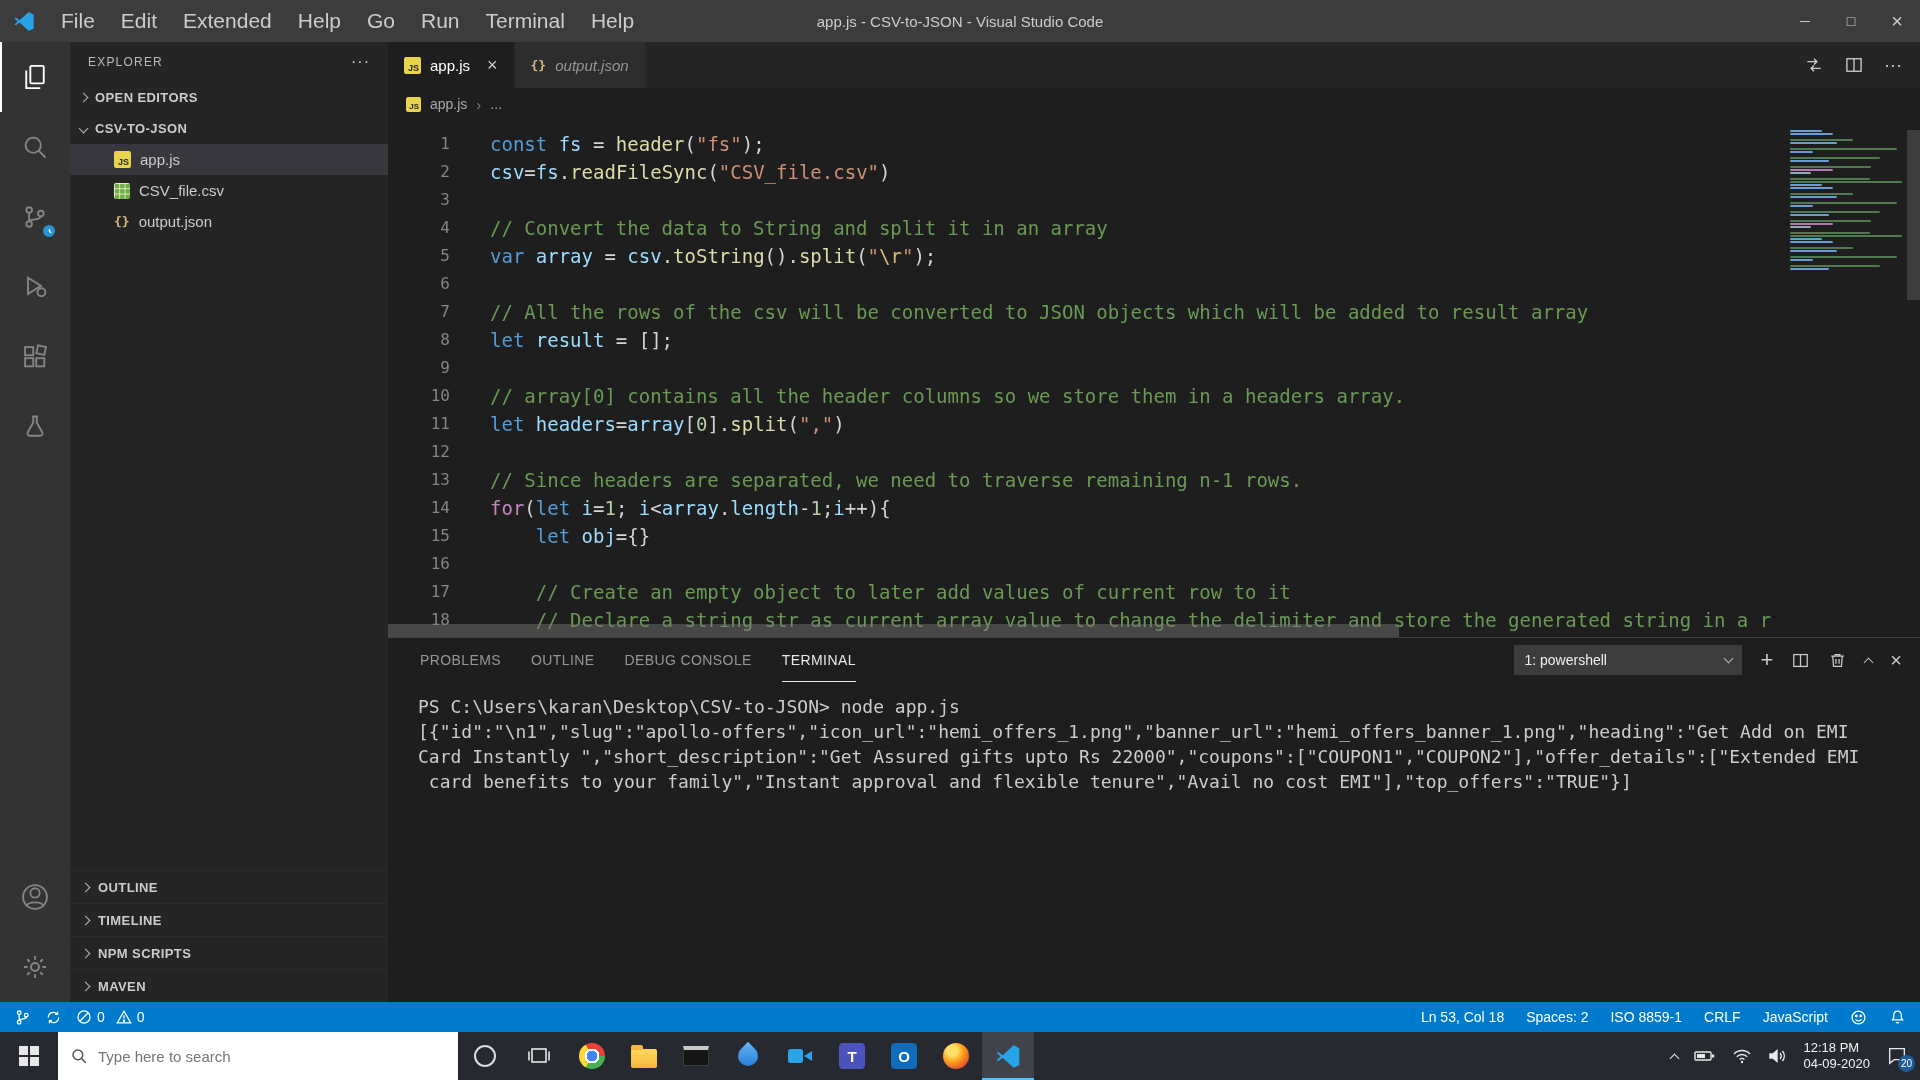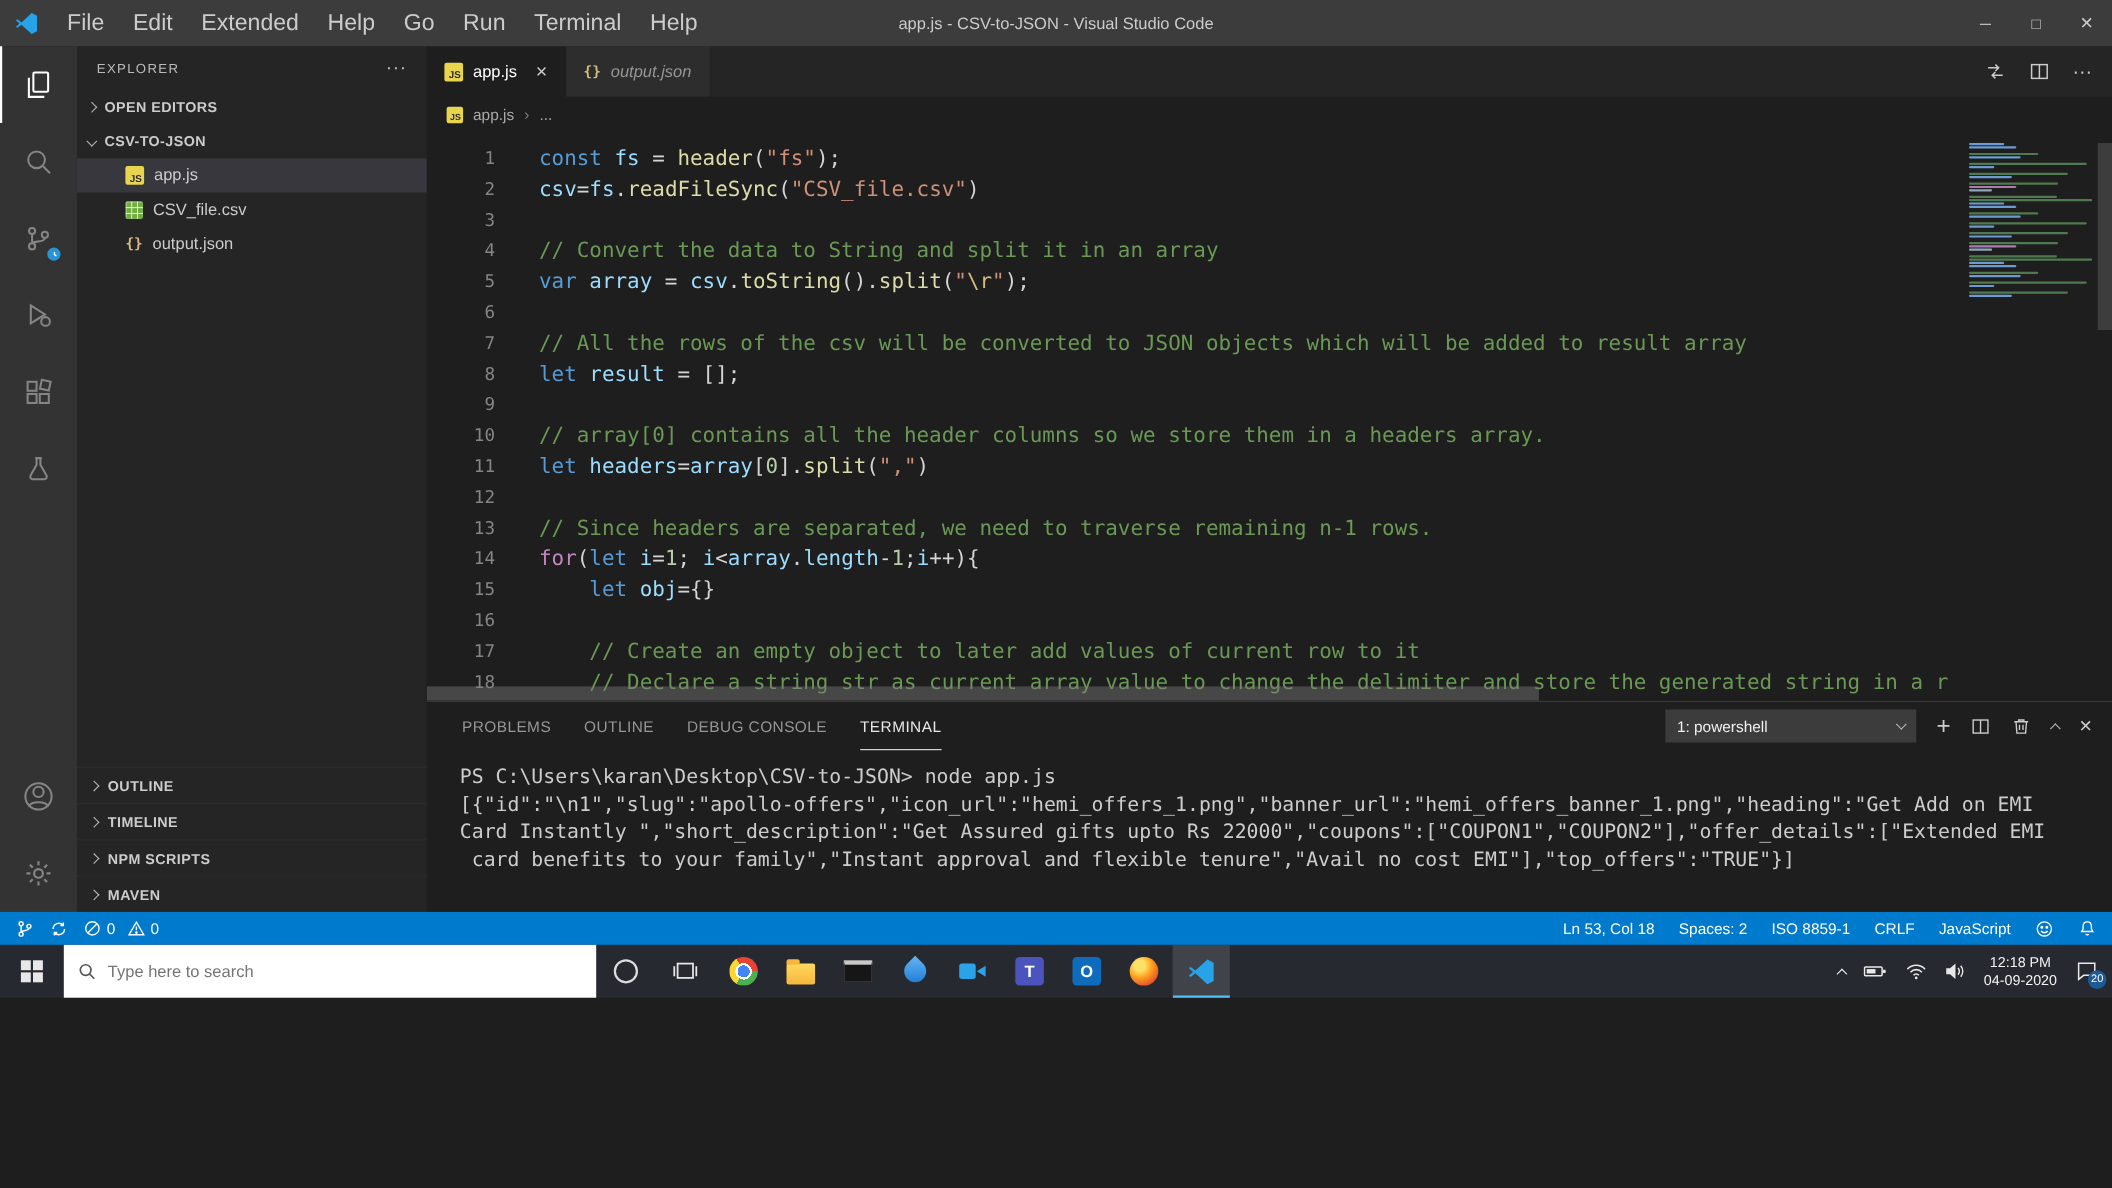--- a/index.html
+++ b/index.html
@@ -12,21 +12,21 @@
   .titlebar { height:42px; background:#3c3c3c; display:flex; align-items:center; color:#cccccc; position:relative; flex:none; }
   .vslogo { width:48px; display:flex; justify-content:center; }
   .menubar { display:flex; height:100%; align-items:center; }
   .menu-item { padding:0 13px; font-size:21px; color:#cccccc; height:100%; display:flex; align-items:center; }
   .window-title { position:absolute; left:50%; transform:translateX(-50%); font-size:15px; color:#cccccc; white-space:nowrap; }
   .win-controls { margin-left:auto; display:flex; height:100%; }
   .win-btn { width:46px; height:100%; display:flex; align-items:center; justify-content:center; color:#cccccc; font-size:14px; }
   .win-btn.close-btn { font-size:20px; }
 
   
-  .main { display:flex; height:787px; flex:none;justify-content:flex-end; }
+  .main { display:flex; height:960px; flex:none;justify-content:flex-end; }
 
   
   .activitybar { width:70px; background:#333333; display:flex; flex-direction:column; align-items:center; flex:none; }
   .ab-btn { width:70px; height:70px; display:flex; align-items:center; justify-content:center; color:#858585; position:relative; }
   .ab-btn.active { color:#ffffff; box-shadow:inset 2px 0 0 #ffffff; }
   .ab-bottom { margin-top:auto; }
   .scm-badge { position:absolute; right:13px; bottom:13px; width:16px; height:16px; border-radius:50%; background:#2694d6; border:2px solid #333333; display:flex; align-items:center; justify-content:center; }
 
   
   .sidebar { width:318px; background:#252526; color:#cccccc; display:flex; flex-direction:column; flex:none; font-size:15px; }
@@ -99,38 +99,38 @@
   .statusbar { height:30px; background:#007acc; color:#ffffff; display:flex; align-items:center; font-size:14px; padding:0 14px; gap:14px; flex:none; }
   .sb-item { display:flex; align-items:center; gap:5px; white-space:nowrap; }
   .sb-right { margin-left:auto; display:flex; align-items:center; gap:22px; }
 
   
   .taskbar { height:48px; background:#262930; display:flex; align-items:stretch; color:#e8e8e8; flex:none; }
   .tb-btn { width:54px; display:flex; align-items:center; justify-content:center; flex:none; }
   .start-btn { width:58px; }
   .win-logo { display:grid; grid-template-columns:9px 9px; grid-template-rows:9px 9px; gap:2px; }
   .win-logo i { background:#e8e8e8; }
-  .search-box { width:484px; background:#ffffff; display:flex; align-items:center; gap:10px; padding:0 12px; flex:none; }
+  .search-box { width:400px; background:#ffffff; display:flex; align-items:center; gap:10px; padding:0 12px; flex:none; }
   .search-box input { border:none; outline:none; background:transparent; font-size:15px; color:#333; width:100%; font-family:"Liberation Sans",sans-serif; }
   .app-btn { width:52px; display:flex; align-items:center; justify-content:center; flex:none; position:relative; }
   .app-btn.active-app { background:rgba(255,255,255,.12); box-shadow:inset 0 -2px 0 #4cc2ff; }
   .cortana-ico { width:22px; height:22px; border:2px solid #dddddd; border-radius:50%; }
   .chrome-ico { width:26px; height:26px; border-radius:50%;
     background:
       radial-gradient(circle at 50% 50%, #4285f4 0 5.5px, #ffffff 5.5px 7.5px, rgba(0,0,0,0) 7.5px),
       conic-gradient(from -30deg, #ea4335 0 120deg, #4caf50 120deg 240deg, #fdd835 240deg 360deg); }
   .folder-ico { width:26px; height:19px; background:linear-gradient(#ffd75e,#f6b73c); border-radius:2px; position:relative; margin-top:5px; }
   .folder-ico:before { content:""; position:absolute; top:-4px; left:0; width:12px; height:5px; background:#f6b73c; border-radius:2px 2px 0 0; }
   .console-ico { width:26px; height:20px; background:#161616; border:1px solid #3a3a3a; border-top:4px solid #c9c9c9; }
   .feather-ico { width:20px; height:20px; background:linear-gradient(135deg,#64b5f6,#1976d2); border-radius:0 50% 50% 50%; transform:rotate(45deg); }
   .teams-ico { width:26px; height:26px; background:#4b53bc; border-radius:4px; color:#fff; font-weight:bold; font-size:15px; display:flex; align-items:center; justify-content:center; }
   .outlook-ico { width:26px; height:26px; background:#0f6cbd; border-radius:4px; color:#fff; font-weight:bold; font-size:15px; display:flex; align-items:center; justify-content:center; }
   .ff-ico { width:26px; height:26px; border-radius:50%; background:radial-gradient(circle at 35% 30%, #ffe066 0 20%, #ff9f1a 45%, #e4572e 75%, #c33c1e 100%); }
   .tray { margin-left:auto; display:flex; align-items:center; gap:16px; padding-right:12px; }
-  .clock { text-align:center; font-size:13px; line-height:16px; color:#f2f2f2; }
+  .clock { font-size:13px; line-height:16px; color:#f2f2f2; }
   .ac-wrap { position:relative; }
   .badge { position:absolute; right:-7px; bottom:-5px; min-width:17px; height:17px; border-radius:50%; background:#1e5a96; color:#fff; font-size:10px; display:flex; align-items:center; justify-content:center; padding:0 2px; }
 </style>
 </head>
 <body>
 
 <div class="screen">
 
   <div class="titlebar">
     <div class="vslogo">

